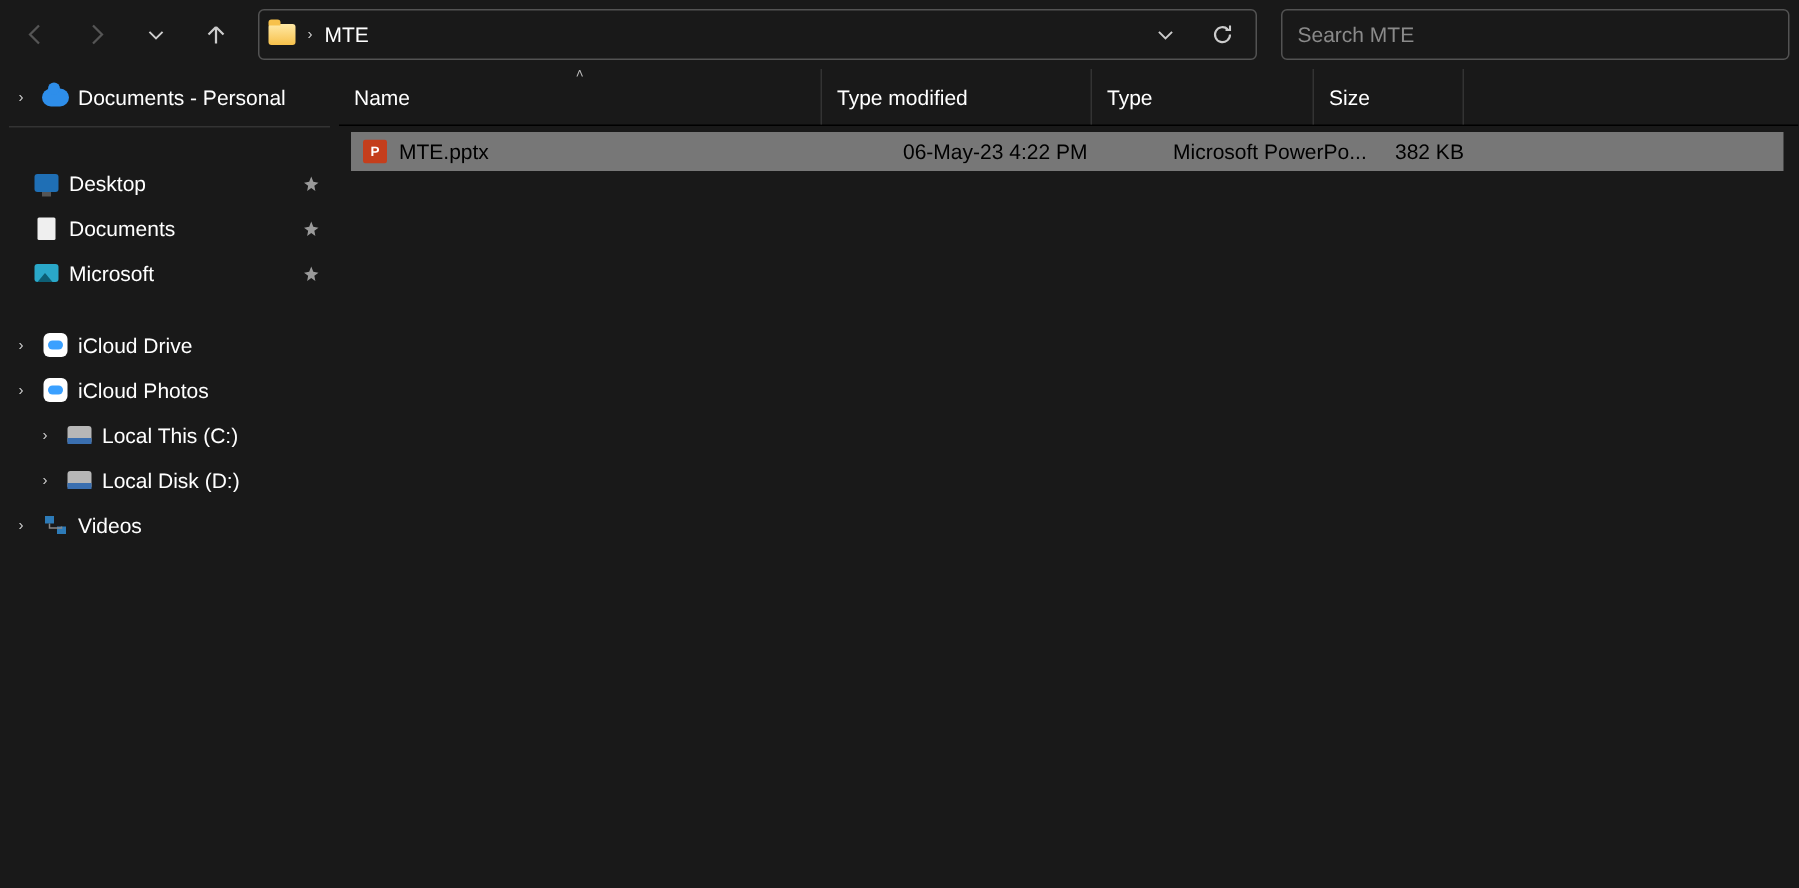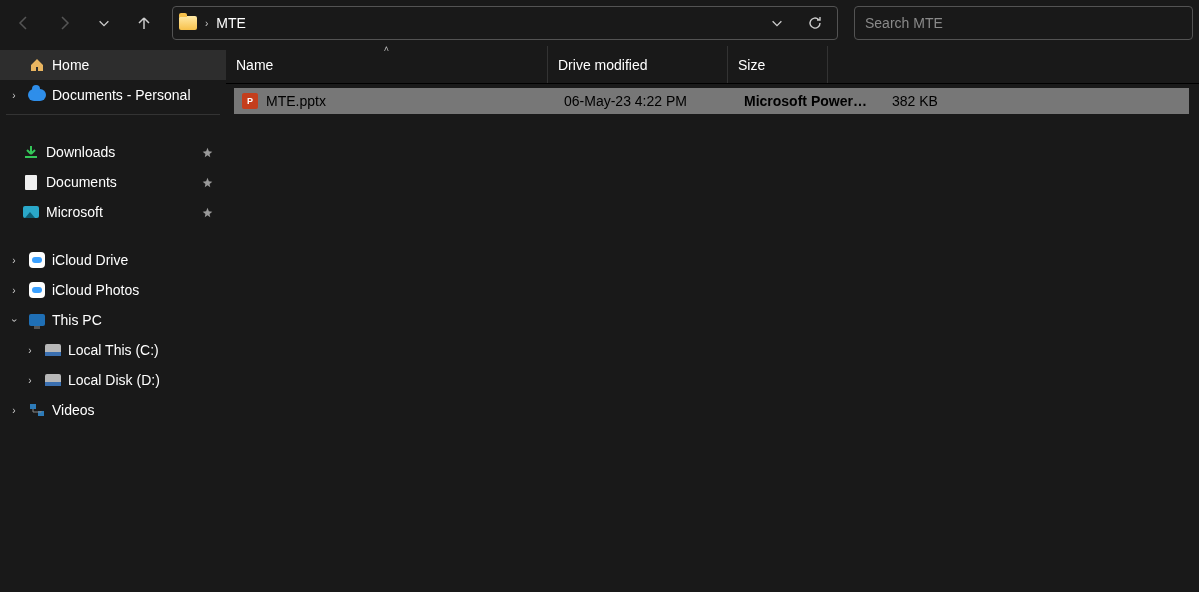--- a/index.html
+++ b/index.html
@@ -41,22 +41,22 @@
   .col-name { width: 322px; }
   .col-date { width: 180px; }
   .col-type { width: 148px; }
   .col-size { width: 100px; text-align: right; justify-content: flex-start; }
 
   .rows { flex: 1; }
   .row { height: 26px; display: flex; align-items: center; cursor: pointer; margin: 4px 10px 0 8px; }
   .row.sel { background: #777777; color: #000000; }
   .rcell { padding: 0 8px; white-space: nowrap; overflow: hidden; text-overflow: ellipsis; }
   .r-name { width: 322px; display: flex; align-items: center; gap: 8px; }
-  .r-date { width: 180px; }
-  .r-type { width: 148px; font-weight: bold; }
+  .r-date { width: 180px; margin-left: 38px; }
+  .r-type { width: 148px; }
   .r-size { width: 100px; text-align: left; }
 
   
   .ic-folder { width: 18px; height: 14px; background: linear-gradient(#ffe9a6,#f7c14b); border-radius: 2px; position: relative; }
   .ic-folder::before { content: ""; position: absolute; top: -3px; left: 0; width: 8px; height: 4px; background: #f7c14b; border-radius: 2px 2px 0 0; }
   .ic-cloud { width: 18px; height: 12px; background: #2e8eea; border-radius: 6px; position: relative; }
   .ic-cloud::before { content:""; position:absolute; top:-4px; left:4px; width:8px; height:8px; background:#2e8eea; border-radius:50%; }
   .ic-icloud { width: 16px; height: 16px; background: #ffffff; border-radius: 4px; display:flex; align-items:center; justify-content:center; }
   .ic-icloud::after { content:""; width:10px; height:6px; background:#3aa0ff; border-radius:4px; }
   .ic-monitor { width:16px; height:12px; background:#1f6fb5; border-radius:2px; position:relative; }
@@ -115,47 +115,36 @@
   </div>
 
   <div class="search-bar">
     <input class="search-input" placeholder="Search MTE" style="">
   </div>
 </div>
 
 <div class="body">
 
   <div class="sidebar">
-    <div class="side-item active">
-      <span class="exp none">›</span>
-      <span class="ico">
-        <svg width="16" height="16" viewBox="0 0 16 16">
-            <path d="M2 8 8 2l6 6v6H9v-4H7v4H2z" fill="#e9b560"></path>
-          </svg>
-      </span>
-      <span class="lbl">Home</span>
-    </div>
     <div class="side-item">
       <span class="exp">›</span>
       <span class="ico">
           <span class="ic-cloud"></span>
         </span>
       <span class="lbl">Documents - Personal</span>
     </div>
 
     <div class="side-sep"></div>
     <div class="side-spacer"></div>
 
     <div class="side-item indent1">
       <span class="ico">
-          <svg width="16" height="16" viewBox="0 0 16 16">
-            <path d="M8 2v8m0 0L4 6m4 4 4-4M2 13h12" stroke="#34c759" stroke-width="2" fill="none"></path>
-          </svg>
-        </span>
-      <span class="lbl">Downloads</span>
+          <span class="ic-monitor"></span>
+        </span>
+      <span class="lbl">Desktop</span>
       <span class="pin">
           <svg width="11" height="11" viewBox="0 0 16 16">
             <path d="M8 1l2 5 5 1-4 3 1 5-4-3-4 3 1-5-4-3 5-1z" fill="currentColor"></path>
           </svg>
         </span>
     </div>
     <div class="side-item indent1">
       <span class="ico">
           <span class="ic-doc"></span>
         </span>
@@ -186,27 +175,20 @@
           <span class="ic-icloud"></span>
         </span>
       <span class="lbl">iCloud Drive</span>
     </div>
     <div class="side-item">
       <span class="exp">›</span>
       <span class="ico">
           <span class="ic-icloud"></span>
         </span>
       <span class="lbl">iCloud Photos</span>
-    </div>
-    <div class="side-item">
-      <span class="exp" style="transform:rotate(90deg)">›</span>
-      <span class="ico">
-          <span class="ic-monitor"></span>
-        </span>
-      <span class="lbl">This PC</span>
     </div>
     <div class="side-item indent1">
       <span class="exp">›</span>
       <span class="ico">
           <span class="ic-disk"></span>
         </span>
       <span class="lbl">Local This (C:)</span>
     </div>
     <div class="side-item indent1">
       <span class="exp">›</span>
@@ -228,21 +210,24 @@
     </div>
   </div>
 
   <div class="main">
     <div class="headers">
       <div class="hcell col-name">
         <span>Name</span>
         <span class="sort">˄</span>
       </div>
       <div class="hcell col-date">
-        <span>Drive modified</span>
+        <span>Type modified</span>
+      </div>
+      <div class="hcell col-type">
+        <span>Type</span>
       </div>
       <div class="hcell col-size">
         <span>Size</span>
       </div>
     </div>
 
     <div class="rows">
       <div class="row sel">
         <div class="rcell r-name">
           <span class="ic-pptx">P</span>

